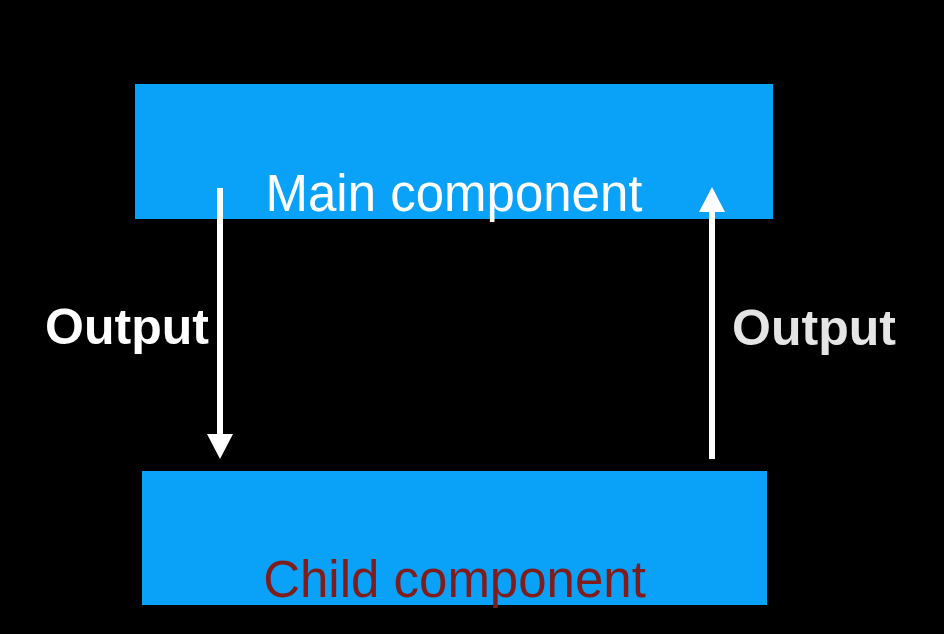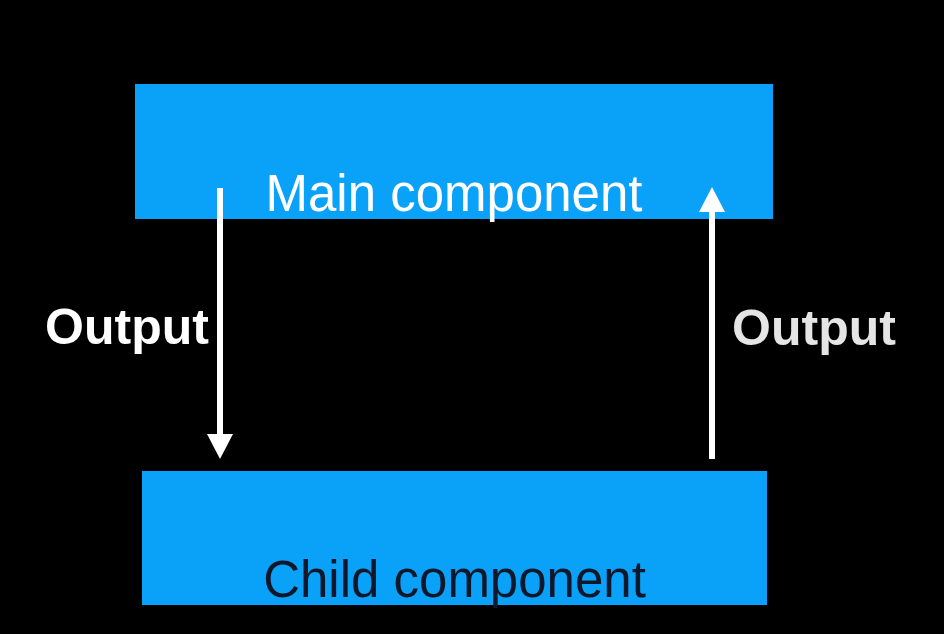--- a/index.html
+++ b/index.html
@@ -68,21 +68,21 @@
 </head>
 <body>
 
 <div class="canvas" style="background-color: rgb(0, 0, 0);">
 
   <div class="box box-main" style="background-color: rgb(10, 161, 249);">
     <span class="box-label" style="color: rgb(255, 255, 255);">Main component</span>
   </div>
 
   <div class="box box-child" style="background-color: rgb(10, 161, 249);">
-    <span class="box-label" style="color: #0f172a;">Child component</span>
+    <span class="box-label" style="color: #7f1d1d;">Child component</span>
   </div>
 
   <svg class="arrow-layer" viewBox="0 0 944 634" xmlns="http://www.w3.org/2000/svg">
     <g>
       <line x1="220" y1="188" x2="220" y2="437" stroke-width="6" stroke="#FFFFFF"></line>
       <polygon points="207,434 233,434 220,459" fill="#FFFFFF"></polygon>
     </g>
     <g>
       <line x1="712" y1="459" x2="712" y2="210" stroke-width="6" stroke="#FFFFFF"></line>
       <polygon points="699,212 725,212 712,187" fill="#FFFFFF"></polygon>

